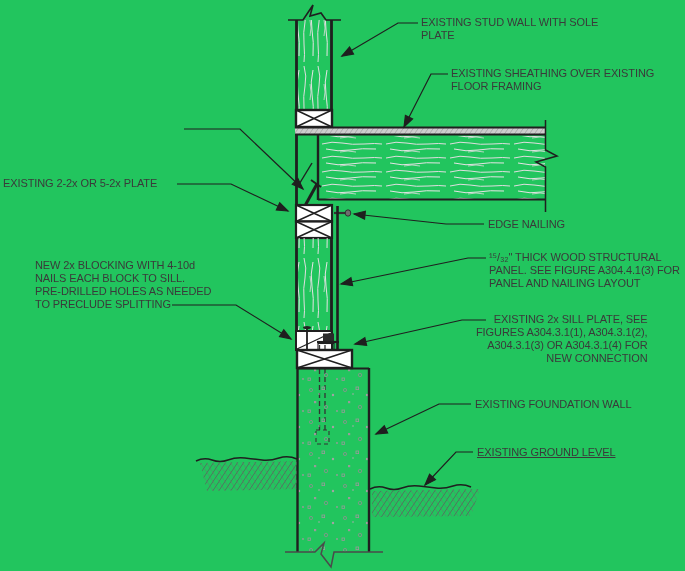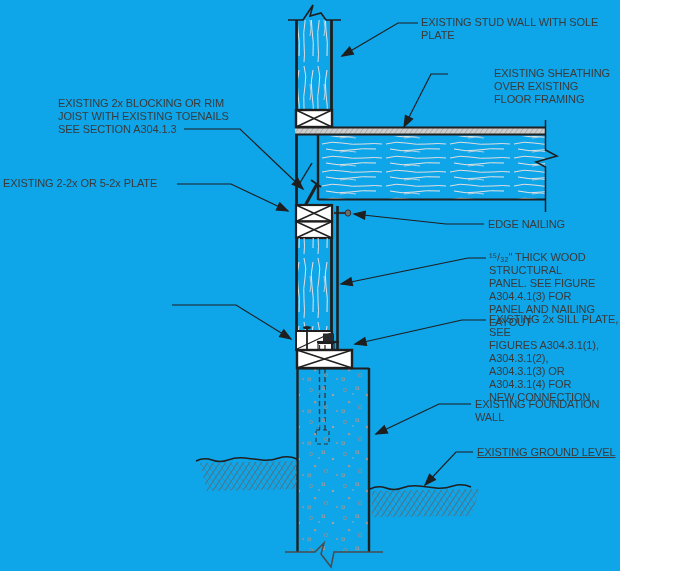--- a/index.html
+++ b/index.html
@@ -1,17 +1,17 @@
 <!DOCTYPE html>
 <html><head>
 <meta charset="utf-8">
 <style>
   html,body{margin:0;padding:0;background:#fff;}
   #stage{
-    position:relative;width:620px;height:571px;background:#0ea5e9;overflow:hidden;
+    position:relative;width:685px;height:571px;background:#22c55e;overflow:hidden;
     font-family:"Liberation Sans","DejaVu Sans",sans-serif;
   }
   #drawing-svg{position:absolute;left:0;top:0;}
   .lbl{
     position:absolute;
     font-size:11px;line-height:13px;letter-spacing:-0.1px;
     color:#3a3a3a;white-space:pre-line;
   }
 </style>
 </head>
@@ -190,29 +190,30 @@
       </g>
       <g>
         <polyline points="473,452 456,452 425,485" fill="none"></polyline>
         <polygon points="0,0 -11,4 -11,-4" transform="translate(425,485) rotate(133)"></polygon>
       </g>
     </g>
   </svg>
 
   <div class="lbl" style="left:421px;top:16px;">EXISTING STUD WALL WITH SOLE
 PLATE</div>
-  <div class="lbl" style="left:451px;top:67px;margin-left:43px;">EXISTING SHEATHING OVER EXISTING
+  <div class="lbl" style="left:451px;top:67px;">EXISTING SHEATHING OVER EXISTING
 FLOOR FRAMING</div>
-  <div class="lbl" style="left:58px;top:97px;">EXISTING 2x BLOCKING OR RIM
-JOIST WITH EXISTING TOENAILS
-SEE SECTION A304.1.3</div>
   <div class="lbl" style="left:3px;top:177px;">EXISTING 2-2x OR 5-2x PLATE</div>
+  <div class="lbl" style="left:35px;top:259px;">NEW 2x BLOCKING WITH 4-10d
+NAILS EACH BLOCK TO SILL.
+PRE-DRILLED HOLES AS NEEDED
+TO PRECLUDE SPLITTING</div>
   <div class="lbl" style="left:488px;top:218px;text-align:right;">EDGE NAILING</div>
   <div class="lbl" style="left:489px;top:251px;">¹⁵/₃₂" THICK WOOD STRUCTURAL
 PANEL. SEE FIGURE A304.4.1(3) FOR
 PANEL AND NAILING LAYOUT</div>
-  <div class="lbl" style="left:489px;top:313px;">EXISTING 2x SILL PLATE, SEE
+  <div class="lbl" style="left:476px;top:313px;text-align:right;">EXISTING 2x SILL PLATE, SEE
 FIGURES A304.3.1(1), A304.3.1(2),
 A304.3.1(3) OR A304.3.1(4) FOR
 NEW CONNECTION</div>
   <div class="lbl" style="left:475px;top:398px;">EXISTING FOUNDATION WALL</div>
   <div class="lbl" style="left:477px;top:446px;text-decoration:underline;">EXISTING GROUND LEVEL</div>
 </div>
 
 </body></html>

